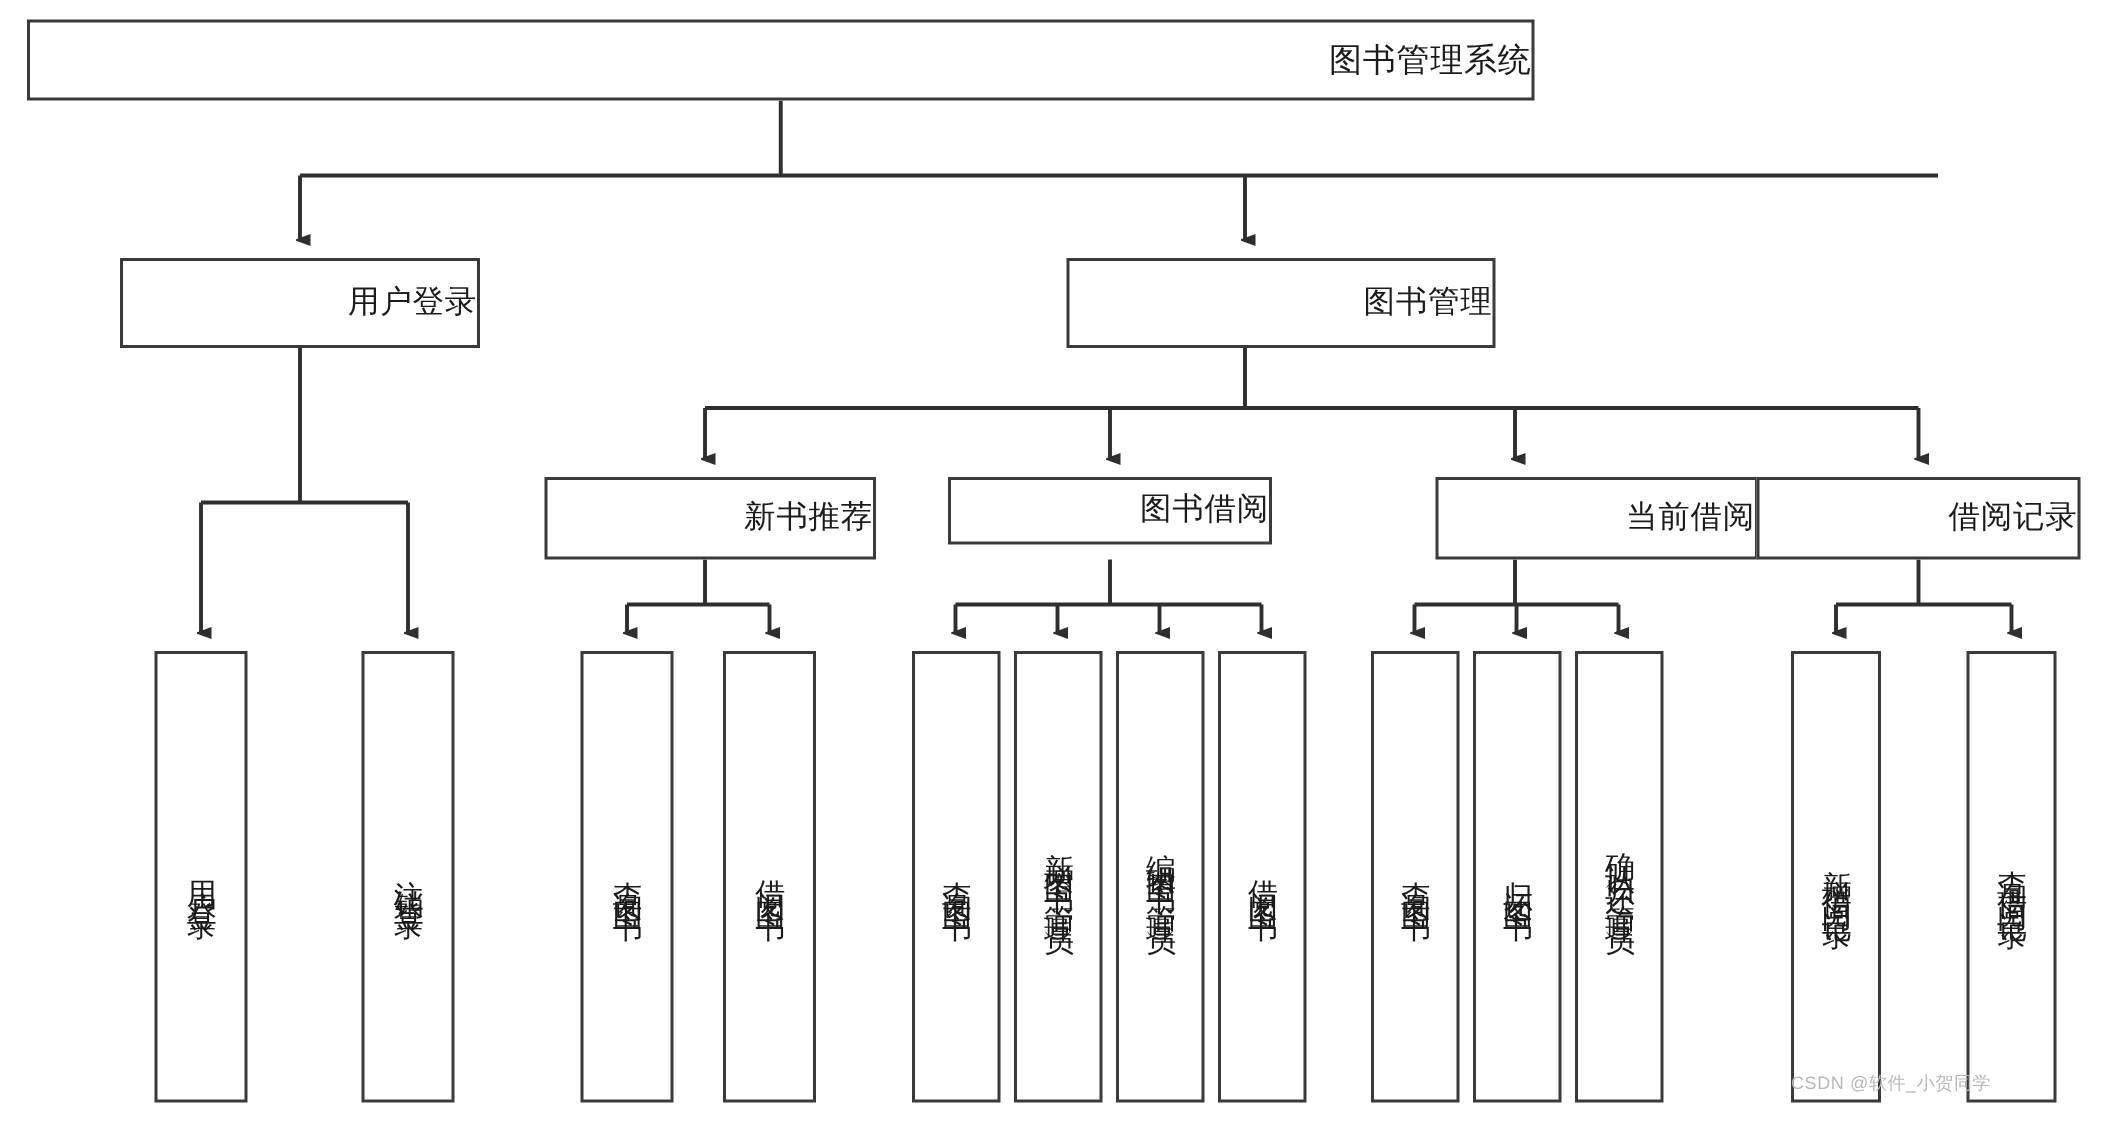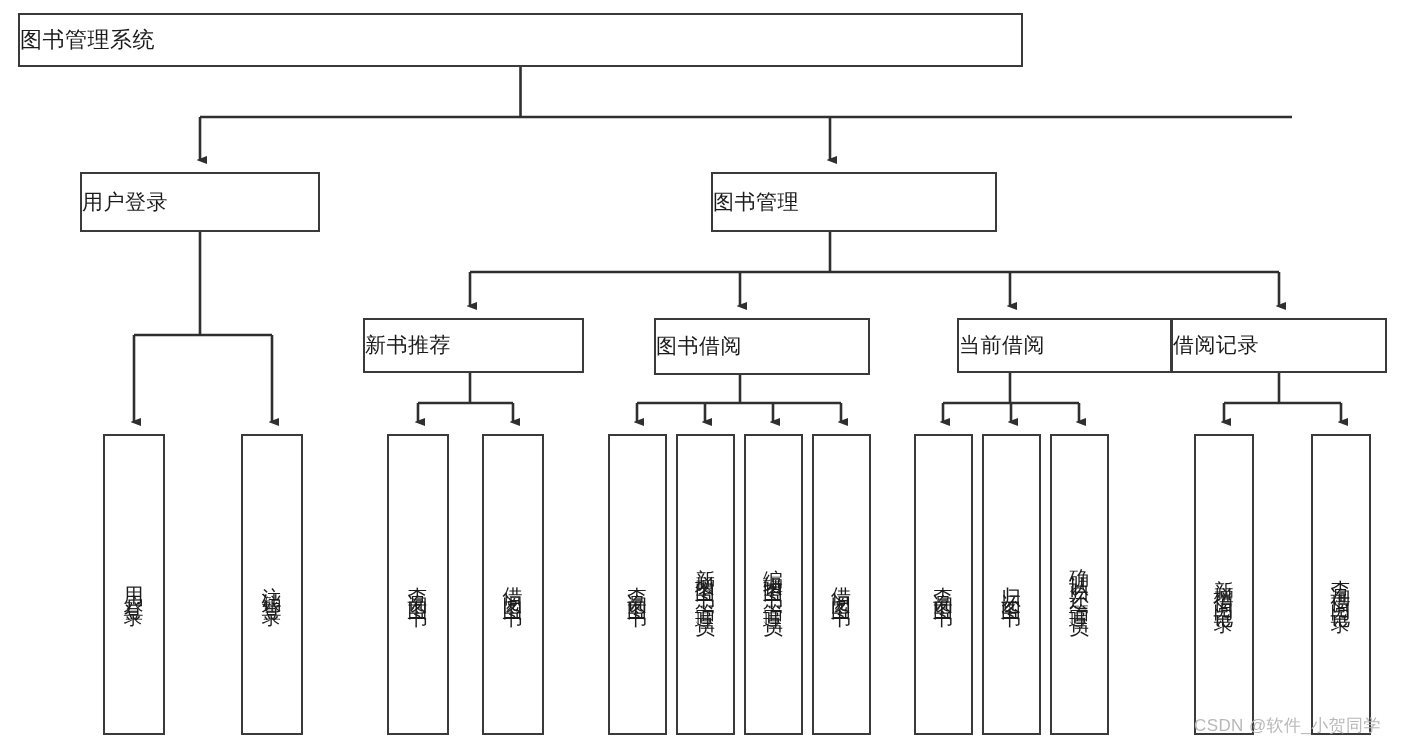--- a/index.html
+++ b/index.html
@@ -25,21 +25,21 @@
     height: 747px;
     pointer-events: none;
   }
   .node {
     position: absolute;
     box-sizing: border-box;
     border: 2.5px solid #3a3a3a;
     background: #ffffff;
     display: flex;
     align-items: center;
-    justify-content: flex-start;
+    justify-content: flex-end;
     color: #1b1b1b;
   }
   .node .label {
     display: block;
     text-align: center;
     line-height: 1.18;
     white-space: nowrap;
   }
   .node.horiz .label {
     font-size: 21px;
@@ -56,21 +56,21 @@
   .node.vert .label {
     writing-mode: vertical-rl;
     text-orientation: upright;
     font-size: 20px;
     letter-spacing: 7px;
     line-height: 1;
     text-indent: 0;
   }
   .watermark {
     position: absolute;
-    font-size: 17px;
+    font-size: 12px;
     color: #b8b8b8;
     white-space: nowrap;
     letter-spacing: 0.4px;
   }
 </style>
 </head>
 <body>
 
 <div id="canvas">
 
@@ -133,21 +133,21 @@
   <div class="node horiz" style="left:80px; top:172px; width:240px; height:60px;">
     <span class="label">用户登录</span>
   </div>
   <div class="node horiz" style="left:711px; top:172px; width:286px; height:60px;">
     <span class="label">图书管理</span>
   </div>
 
   <div class="node horiz" style="left:363px; top:318px; width:221px; height:55px;">
     <span class="label">新书推荐</span>
   </div>
-  <div class="node horiz" style="left:632px; top:318px; width:216px; height:57px;margin-left:22px;">
+  <div class="node horiz" style="left:632px; top:318px; width:216px; height:45px;">
     <span class="label">图书借阅</span>
   </div>
   <div class="node horiz" style="left:957px; top:318px; width:215px; height:55px;">
     <span class="label">当前借阅</span>
   </div>
   <div class="node horiz" style="left:1171px; top:318px; width:216px; height:55px;">
     <span class="label">借阅记录</span>
   </div>
 
   <div class="node vert" style="left:103px; top:434px; width:62px; height:301px;">

